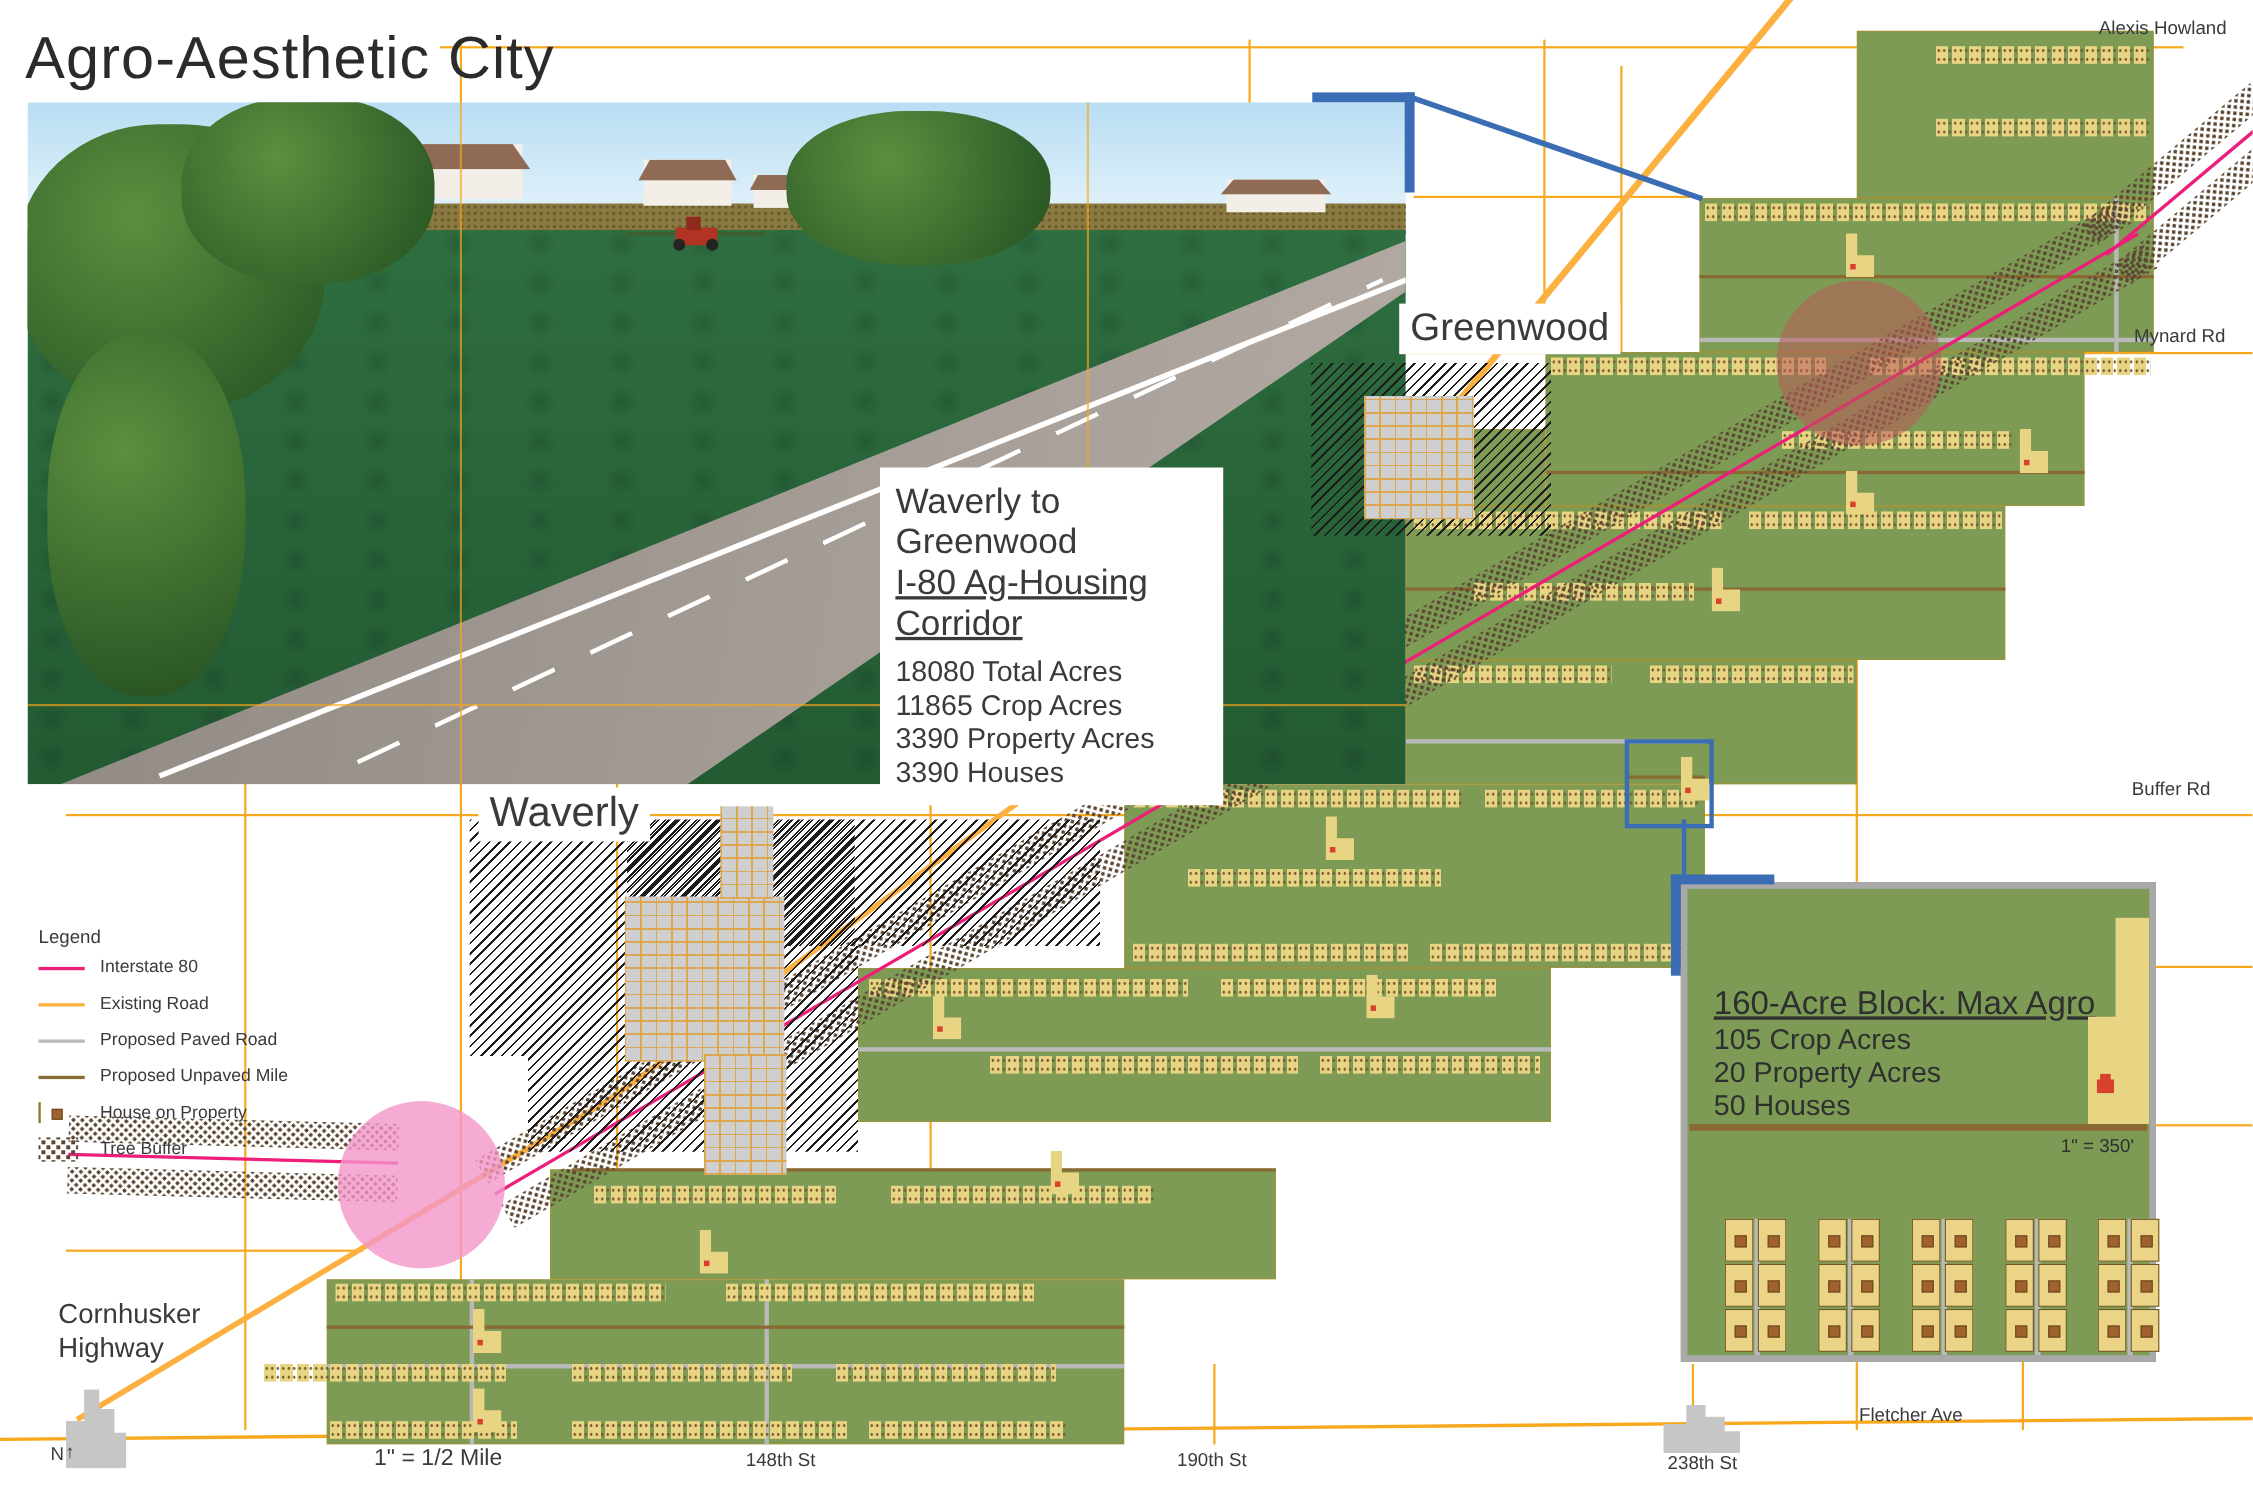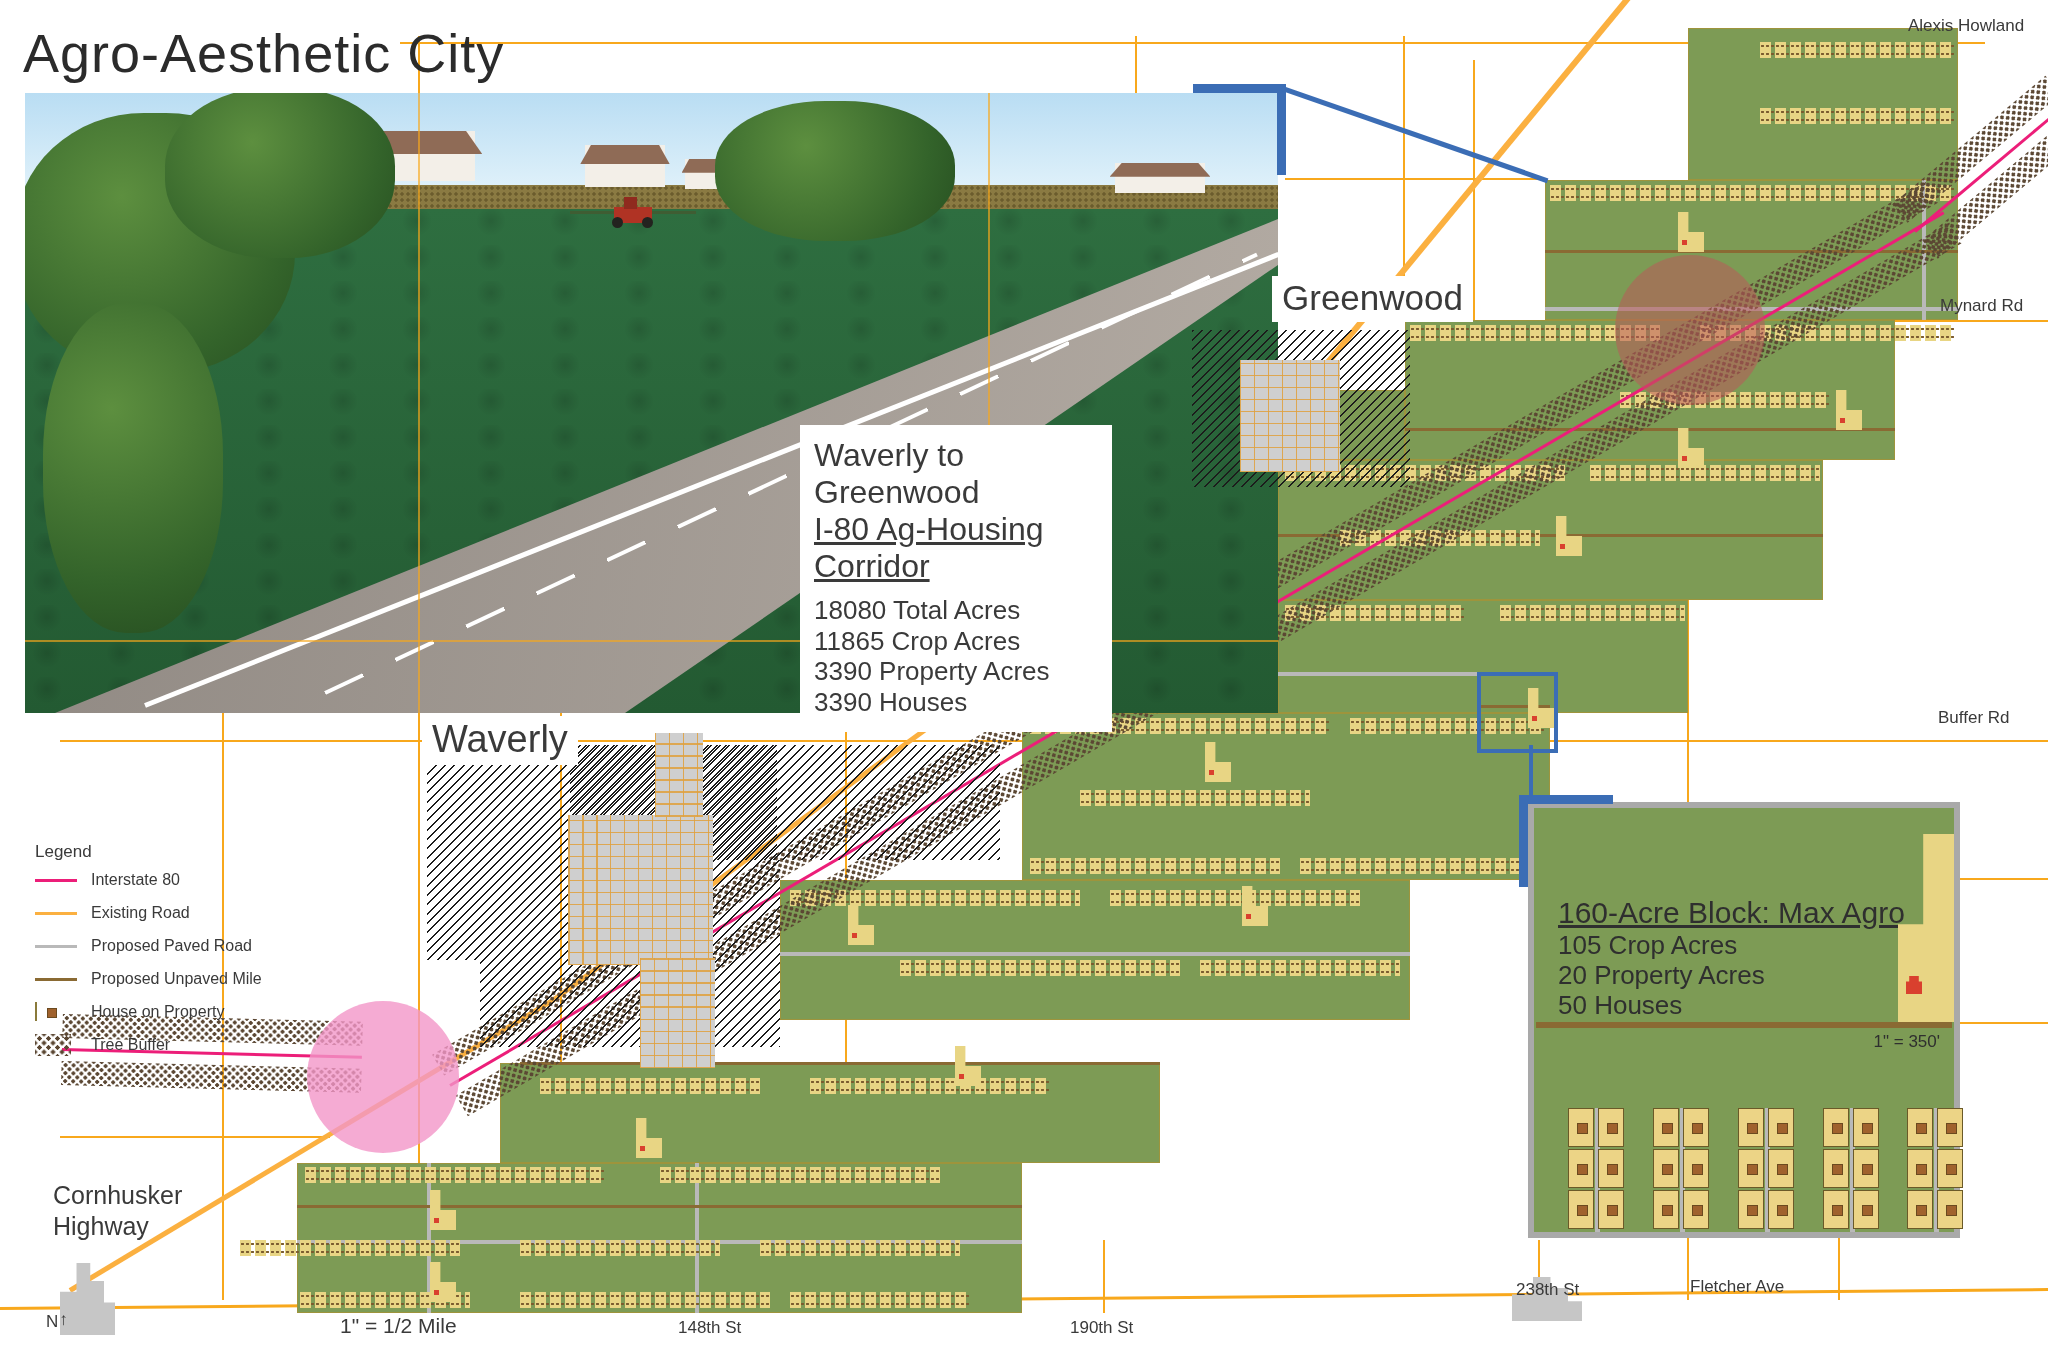--- a/index.html
+++ b/index.html
@@ -304,21 +304,21 @@
   <div id="statsbox">
     <div class="t1">Waverly to Greenwood</div>
     <div class="t2">I-80 Ag-Housing Corridor</div>
     <div class="st">18080 Total Acres</div>
     <div class="st">11865 Crop Acres</div>
     <div class="st">3390 Property Acres</div>
     <div class="st">3390 Houses</div>
   </div>
 
   <div class="cityLabel" style="left:1272px;top:276px;">Greenwood</div>
-  <div class="cityLabel" style="left:422px;top:716px;font-size:38px;">Waverly</div>
+  <div class="cityLabel" style="left:435px;top:716px;font-size:38px;">Waverly</div>
 
   <div id="legend">
     <div class="ltitle">Legend</div>
     <div id="legenditems">
         <div class="litem">
           <span class="lswatch lline" style="background:#ec1e79"></span>
           <span class="ltext">Interstate 80</span>
         </div>
         <div class="litem">
           <span class="lswatch lline" style="background:#fbb040"></span>
@@ -464,16 +464,16 @@
   <div id="cornhusker">Cornhusker<br>Highway</div>
   <div id="scalenote">1" = 1/2 Mile</div>
   <div id="north"><span>N</span><b>↑</b></div>
   <div id="roadlabels">
       <div class="rlabel" style="left:1908px;top:16px;">Alexis Howland</div>
       <div class="rlabel" style="left:1940px;top:296px;">Mynard Rd</div>
       <div class="rlabel" style="left:1938px;top:708px;">Buffer Rd</div>
       <div class="rlabel" style="left:1690px;top:1277px;">Fletcher Ave</div>
       <div class="rlabel" style="left:678px;top:1318px;">148th St</div>
       <div class="rlabel" style="left:1070px;top:1318px;">190th St</div>
-      <div class="rlabel" style="left:1516px;top:1280px;">238th St</div>
+      <div class="rlabel" style="left:1516px;top:1320px;">238th St</div>
     </div>
 
 </div>
 
 </body></html>

